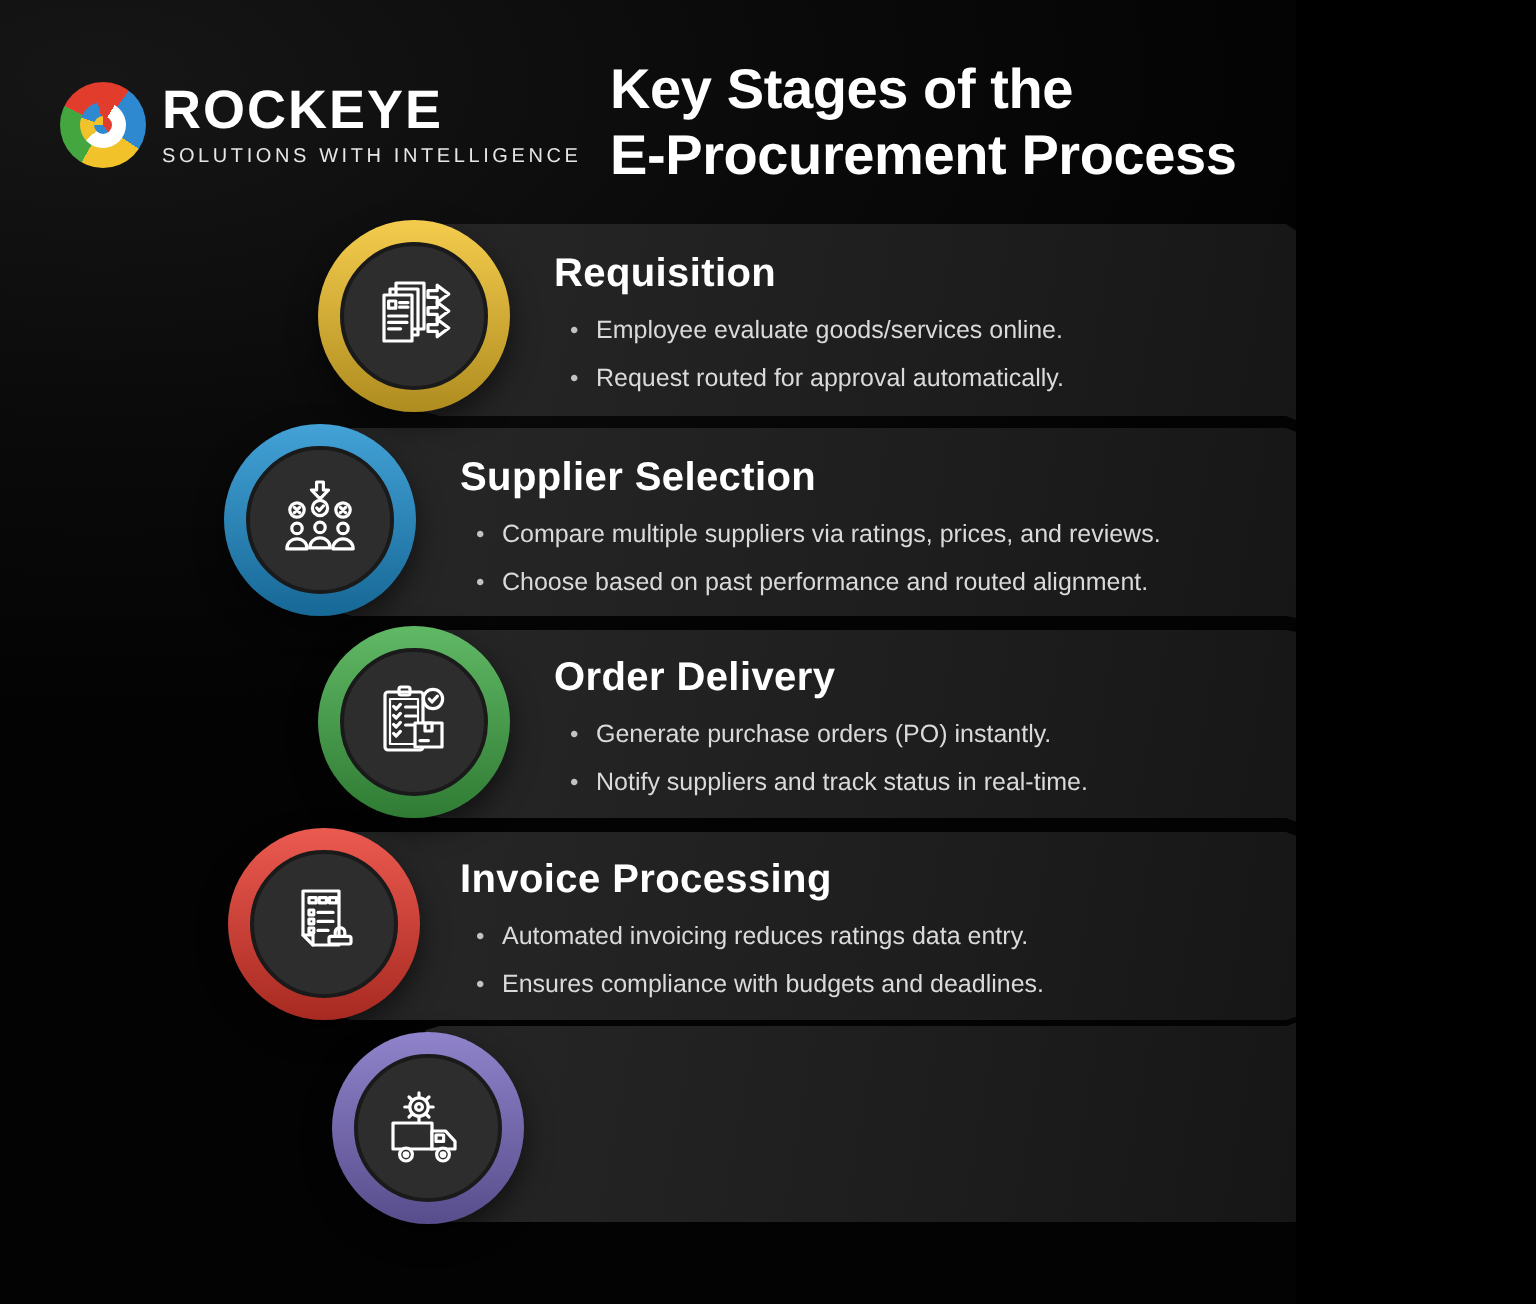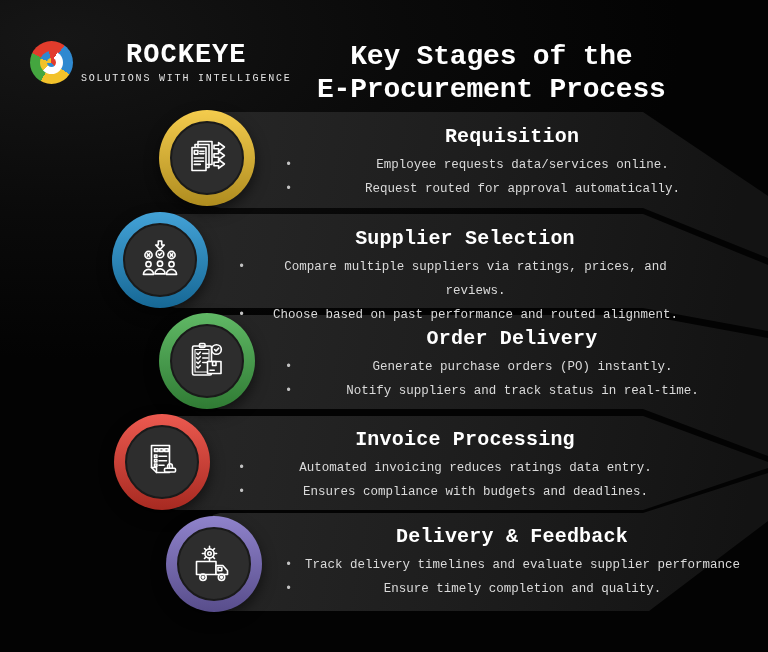--- a/index.html
+++ b/index.html
@@ -1,20 +1,19 @@
 <!DOCTYPE html>
 <html><head>
 <meta charset="utf-8">
 <style>
   html,body{margin:0;padding:0;background:#000;}
   #canvas{
-    position:relative;width:768px;height:652px;overflow:hidden;
-    font-family:Liberation Mono, monospace;
+    position:relative;width:648px;height:652px;overflow:hidden;
+    font-family:Liberation Sans, sans-serif;
     background:radial-gradient(620px 320px at 8% 6%, #161616 0%, #0a0a0a 55%, #030303 100%);
-    text-align:center;
   }
   
   .logo-group{position:absolute;left:30px;top:41px;display:flex;align-items:center;}
   .logo-mark{position:relative;width:43px;height:43px;border-radius:50%;
     background:conic-gradient(from 210deg,#44a63f 0 24%,#e23c2c 24% 52%,#2f89d0 52% 76%,#f2c22b 76% 100%);}
   .logo-mark::before{content:"";position:absolute;left:10px;top:10px;width:23px;height:23px;border-radius:50%;
     background:conic-gradient(from 30deg,#fff 0 55%,#f2c22b 55% 72%,#2f89d0 72% 88%,#e23c2c 88% 100%);}
   .logo-mark::after{content:"";position:absolute;left:17px;top:17px;width:9px;height:9px;border-radius:50%;
     background:conic-gradient(#e23c2c 0 40%,#2f89d0 40% 75%,#f2c22b 75% 100%);}
   .brand-text{margin-left:8px;}
@@ -58,21 +57,21 @@
 
 <div id="canvas">
 
   <div class="logo-group">
     <div class="logo-mark"></div>
     <div class="brand-text">
       <div class="brand-name">ROCKEYE</div>
       <div class="brand-tagline">SOLUTIONS WITH INTELLIGENCE</div>
     </div>
   </div>
-  <h1 class="main-title" style="margin:12px;">
+  <h1 class="main-title" style="margin:0;">
     <span>Key Stages of the</span>
     <span>E-Procurement Process</span>
   </h1>
 
   <div class="band band1"></div>
   <div class="band band2"></div>
   <div class="band band3"></div>
   <div class="band band4"></div>
   <div class="band band5"></div>
 
@@ -185,21 +184,21 @@
         <circle class="icf" cx="31.5" cy="37.3" r="3.2"></circle>
         <circle class="ic" cx="13" cy="37.3" r="0.9"></circle>
         <circle class="ic" cx="31.5" cy="37.3" r="0.9"></circle>
       </svg>
     </div>
   </div>
 
   <div class="stage-text t1">
     <div class="stage-title">Requisition</div>
     <ul class="bullets">
-      <li><span>Employee requests data/services online.</span></li>
+      <li><span>Employee evaluate goods/services online.</span></li>
       <li><span>Request routed for approval automatically.</span></li>
     </ul>
   </div>
 
   <div class="stage-text t2">
     <div class="stage-title">Supplier Selection</div>
     <ul class="bullets">
       <li><span>Compare multiple suppliers via ratings, prices, and reviews.</span></li>
       <li><span>Choose based on past performance and routed alignment.</span></li>
     </ul>
@@ -214,21 +213,14 @@
   </div>
 
   <div class="stage-text t4">
     <div class="stage-title">Invoice Processing</div>
     <ul class="bullets">
       <li><span>Automated invoicing reduces ratings data entry.</span></li>
       <li><span>Ensures compliance with budgets and deadlines.</span></li>
     </ul>
   </div>
 
-  <div class="stage-text t5">
-    <div class="stage-title">Delivery &amp; Feedback</div>
-    <ul class="bullets">
-      <li><span>Track delivery timelines and evaluate supplier performance</span></li>
-      <li><span>Ensure timely completion and quality.</span></li>
-    </ul>
-  </div>
 
 </div>
 
 </body></html>

